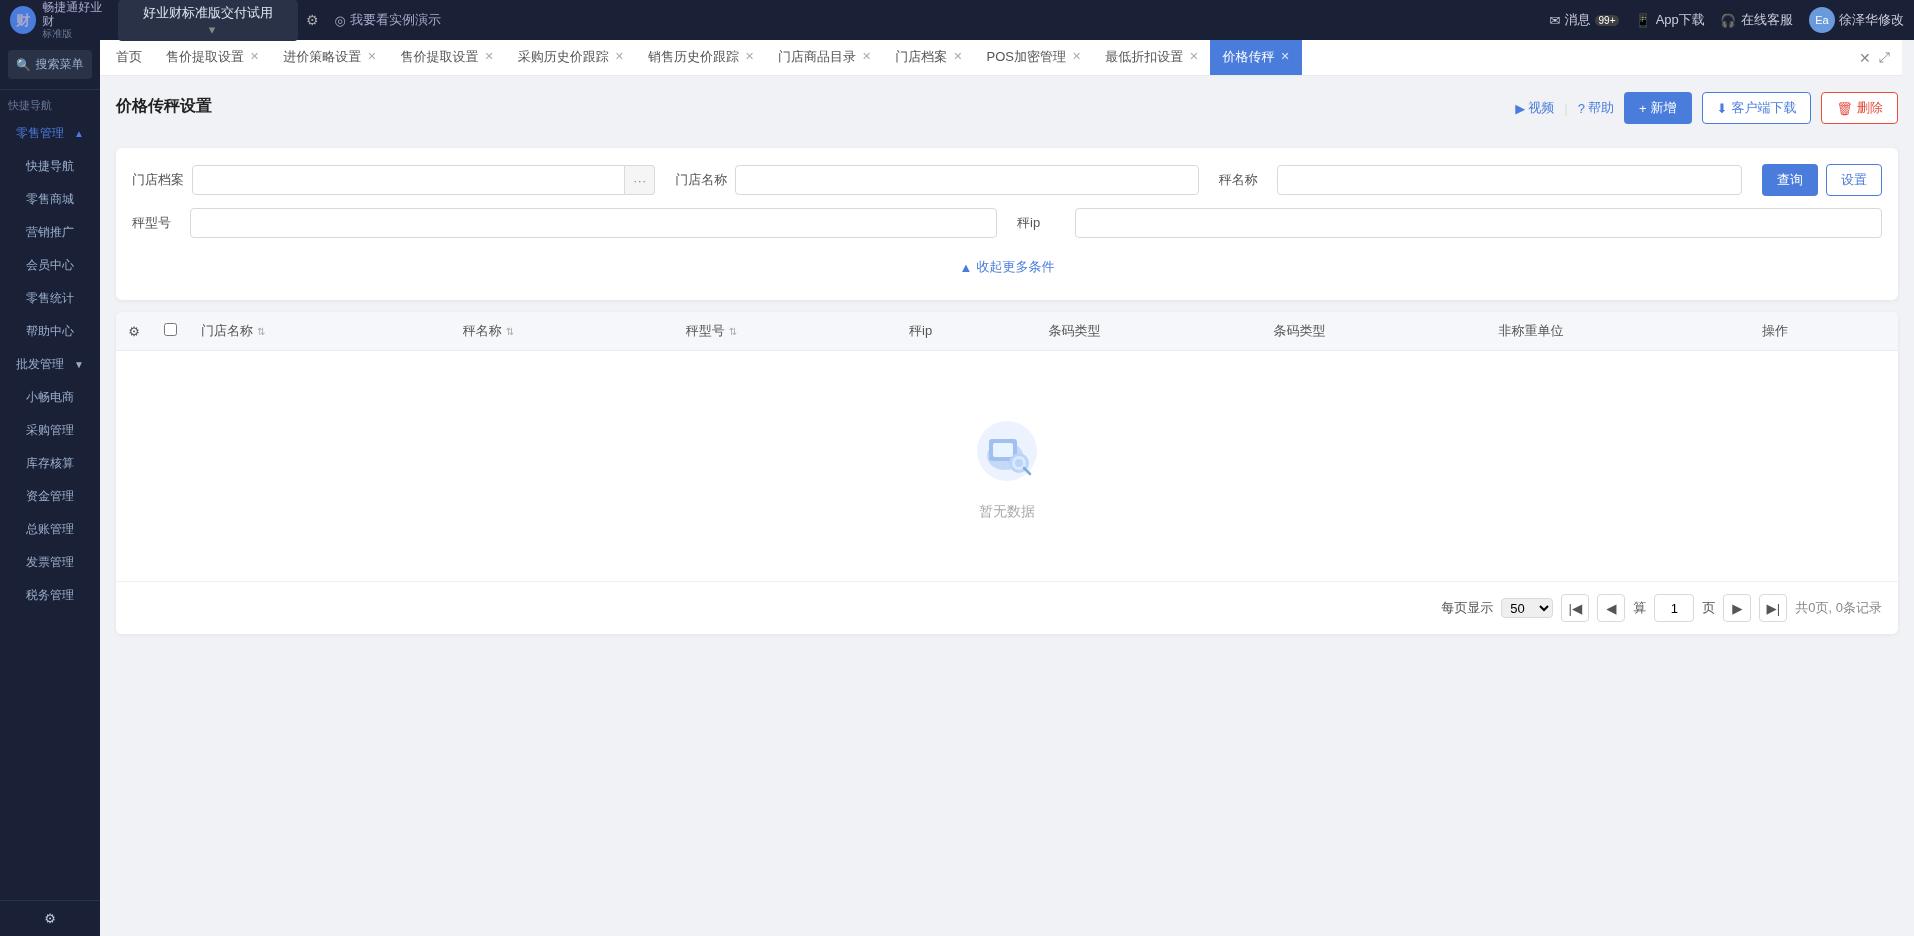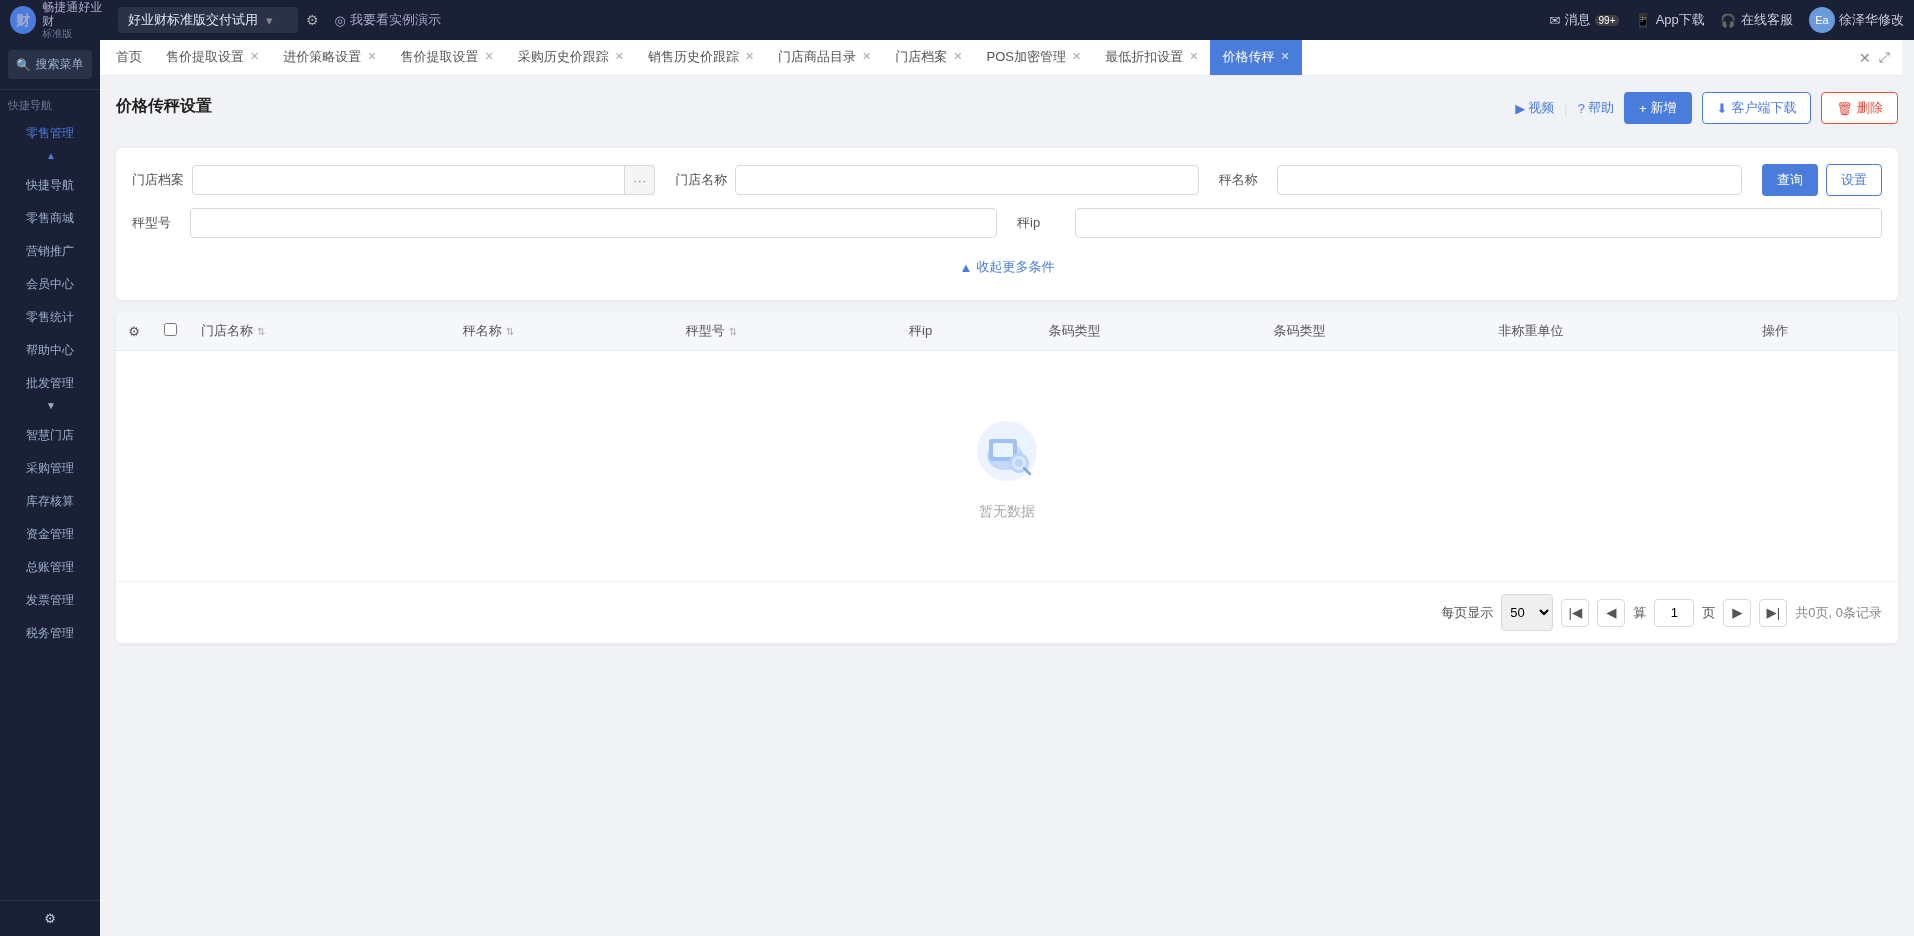--- a/index.html
+++ b/index.html
@@ -5,21 +5,21 @@
     * { box-sizing: border-box; margin: 0; padding: 0; }
     body { font-family: 'Microsoft YaHei', Arial, sans-serif; font-size: 13px; background: #f0f2f5; color: #333; }
 
     
     .top-header {
       display: flex; align-items: center; background: #1a2035; color: #fff;
       height: 40px; padding: 0 10px; position: fixed; top: 0; left: 0; right: 0; z-index: 100;
     }
     .top-logo { display: flex; align-items: center; width: 100px; font-size: 12px; color: #aac; line-height: 1.2; }
     .top-logo .logo-icon { width: 28px; height: 28px; background: #4a7cdc; border-radius: 50%; margin-right: 6px; display: flex; align-items: center; justify-content: center; font-weight: bold; font-size: 14px; }
-    .top-selector { display: flex; align-items: center; background: #2a3248; border-radius: 4px; padding: 4px 10px; margin-left: 8px; cursor: pointer; font-size: 13px; color: #e0e6f0; min-width: 180px; }
+    .top-selector { display: flex; align-items: center; background: #2a3248; border-radius: 4px; padding: 4px 10px; margin-left: 8px; cursor: pointer; font-size: 13px; color: #e0e6f0; min-width: 180px; flex-direction: column; }
     .top-selector .chevron { margin-left: 8px; color: #888; }
     .top-gear { margin-left: 8px; cursor: pointer; color: #aaa; font-size: 14px; }
     .top-demo { margin-left: 16px; color: #aac; font-size: 13px; cursor: pointer; display: flex; align-items: center; gap: 4px; }
     .top-right { margin-left: auto; display: flex; align-items: center; gap: 16px; }
     .top-right-item { display: flex; align-items: center; gap: 4px; color: #ccd; font-size: 13px; cursor: pointer; }
     .badge { background: #404040; color: #fff; border-radius: 8px; font-size: 10px; padding: 0 4px; min-width: 18px; text-align: center; }
     .avatar-circle { width: 26px; height: 26px; background: #6a9adc; border-radius: 50%; display: flex; align-items: center; justify-content: center; font-size: 11px; color: #fff; }
 
     
     .tab-bar {
@@ -46,21 +46,21 @@
     }
     .sidebar::-webkit-scrollbar { width: 0; }
     .sidebar-search { padding: 10px 8px; border-bottom: 1px solid #2a3248; }
     .sidebar-search-btn {
       display: flex; align-items: center; justify-content: center; gap: 4px;
       background: #2a3248; border-radius: 4px; padding: 6px 8px; cursor: pointer;
       font-size: 12px; color: #9aaecc; width: 100%;
     }
     .sidebar-nav-label { padding: 8px 8px 4px; font-size: 11px; color: #6a7a9a; }
     .sidebar-item {
-      display: flex; align-items: center; justify-content: center; flex-direction: column;
+      display: flex; align-items: center; justify-content: center; flex-direction: row;
       padding: 8px 4px; cursor: pointer; font-size: 12px; color: #9aaecc;
       text-align: center; gap: 8px;
     }
     .sidebar-item.active { color: #4a7cdc; }
     .sidebar-item .expand-arrow { font-size: 10px; margin-left: 2px; }
     .sidebar-settings { margin-top: auto; border-top: 1px solid #2a3248; padding: 10px 0; display: flex; justify-content: center; }
 
     
     .main-content {
       margin-top: 76px; margin-left: 100px; padding: 16px; min-height: calc(100vh - 76px);
@@ -116,21 +116,21 @@
     
     .empty-state { display: flex; flex-direction: column; align-items: center; justify-content: flex-start; padding: 60px 8px; }
     .empty-icon { width: 80px; height: 80px; margin-bottom: 12px; }
     .empty-text { color: #aaa; font-size: 14px; }
 
     
     .pagination-bar {
       display: flex; align-items: center; justify-content: flex-end; padding: 12px 16px;
       gap: 8px; background: #fff; border-top: 1px solid #f0f0f0; font-size: 13px; color: #555;
     }
-    .pagination-select { height: 37px; border: 1px solid #d9d9d9; border-radius: 4px; padding: 0 4px; font-size: 13px; }
+    .pagination-select { height: 20px; border: 1px solid #d9d9d9; border-radius: 4px; padding: 0 4px; font-size: 13px; }
     .page-btn { width: 28px; height: 28px; display: flex; align-items: center; justify-content: center; border: 1px solid #d9d9d9; border-radius: 4px; cursor: pointer; background: #fff; color: #555; }
     .page-input { width: 40px; height: 28px; border: 1px solid #d9d9d9; border-radius: 4px; text-align: center; font-size: 13px; outline: none; }
     .pagination-info { color: #888; font-size: 13px; }
 
     
     .collapse-row { display: flex; justify-content: center; padding: 4px 0; }
   </style>
 </head>
 <body>
 
@@ -203,21 +203,21 @@
     <span>零售统计</span>
   </div>
   <div class="sidebar-item">
     <span>帮助中心</span>
   </div>
   <div class="sidebar-item">
     <span>批发管理</span>
     <span class="expand-arrow">▼</span>
   </div>
   <div class="sidebar-item">
-    <span>智慧门店</span>
+    <span>小畅电商</span>
   </div>
   <div class="sidebar-item">
     <span>采购管理</span>
   </div>
   <div class="sidebar-item">
     <span>库存核算</span>
   </div>
   <div class="sidebar-item">
     <span>资金管理</span>
   </div>

